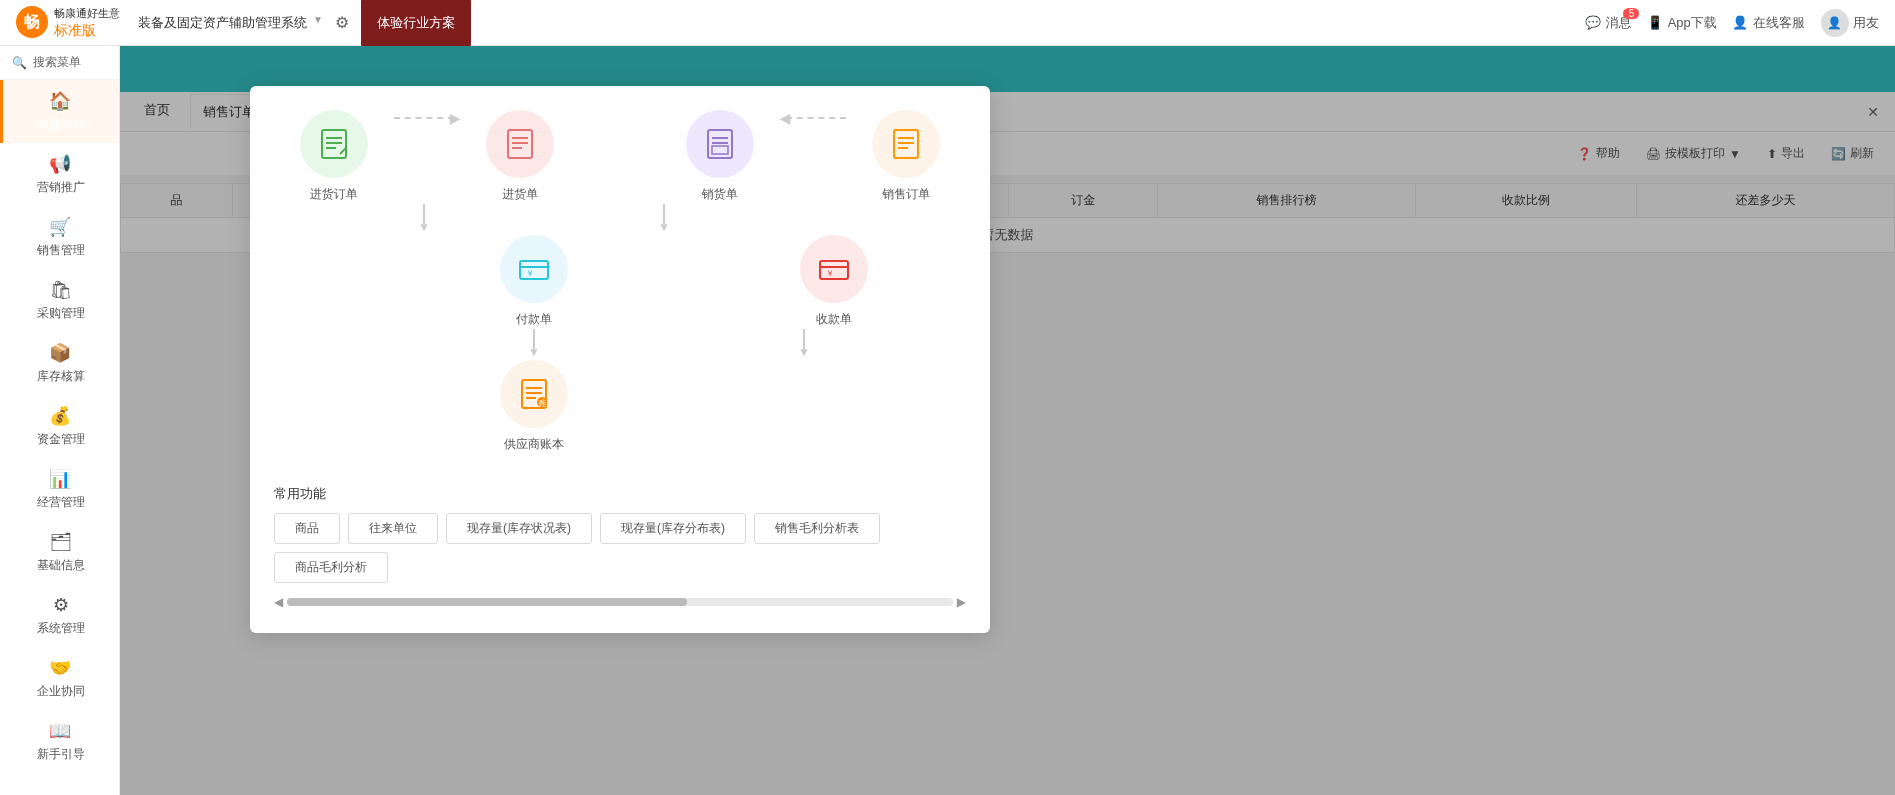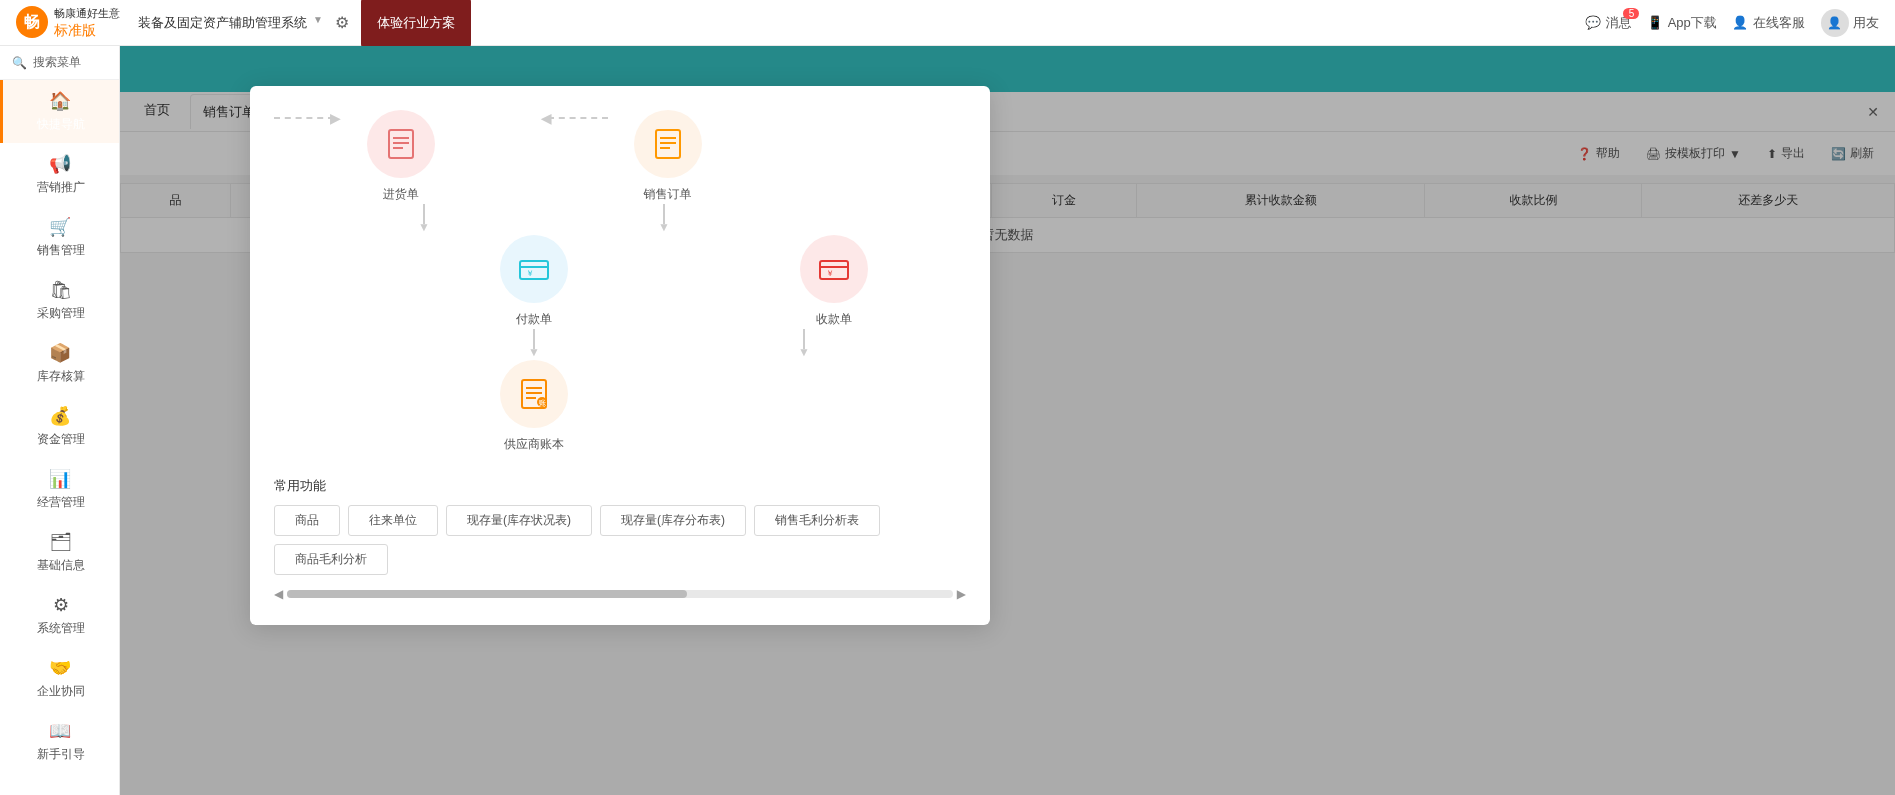--- a/index.html
+++ b/index.html
@@ -75,21 +75,21 @@
     .flow-circle.blue { background: #e8f0fd; color: #5c9ce6; }
     .flow-label { font-size: 12px; color: #555; text-align: center; }
     .flow-arrow-h { display: flex; align-items: center; padding-bottom: 28px; }
     .flow-arrow-h-line { width: 60px; border-top: 2px dashed #ccc; }
     .flow-arrow-h-head { color: #ccc; font-size: 14px; margin-left: -4px; }
     .flow-arrow-v { display: flex; flex-direction: column; align-items: center; height: 32px; justify-content: center; }
     .flow-arrow-v-line { width: 0; border-left: 2px solid #ccc; height: 20px; }
     .flow-arrow-v-head { color: #ccc; font-size: 12px; margin-top: -4px; }
 
     
-    .common-section { margin-top: 24px; }
+    .common-section { margin-top: 32px; }
     .common-title { font-size: 13px; color: #333; font-weight: 500; margin-bottom: 10px; }
     .common-buttons { display: flex; flex-wrap: wrap; gap: 8px; }
     .common-btn { border: 1px solid #d9d9d9; background: #fff; padding: 6px 20px; border-radius: 3px; font-size: 12px; color: #555; cursor: pointer; }
 
     
     .modal-scrollbar { display: flex; align-items: center; gap: 4px; margin-top: 12px; }
     .scrollbar-track { flex: 1; height: 8px; background: #e8e8e8; border-radius: 4px; }
     .scrollbar-thumb { width: 60%; height: 8px; background: #bbb; border-radius: 4px; }
     .scroll-arrow { color: #999; font-size: 12px; cursor: pointer; }
 
@@ -228,61 +228,84 @@
       <div class="table-wrapper">
         <table class="data-table">
           <thead>
             <tr>
               <th>品</th>
               <th>商品</th>
               <th>金额</th>
               <th>预估毛利</th>
               <th>预估毛利率</th>
               <th>订金</th>
-              <th>累计收款金额</th>
+              <th>销售排行榜</th>
               <th>收款比例</th>
               <th>还差多少天</th>
             </tr>
           </thead>
           <tbody>
             <tr>
               <td colspan="9" class="no-data">暂无数据</td>
             </tr>
           </tbody>
         </table>
       </div>
 
       <div class="overlay"></div>
 
       <div class="modal">
 
         <div class="flow-section">
 
           <div style="display:flex; align-items:flex-start; gap:0;">
 
+            <div class="flow-node">
+              <div class="flow-circle green">
+                <svg width="36" height="36" viewBox="0 0 36 36">
+                    <rect x="6" y="4" width="24" height="28" rx="2" fill="none" stroke="#4caf50" stroke-width="2"></rect>
+                    <line x1="10" y1="12" x2="26" y2="12" stroke="#4caf50" stroke-width="2"></line>
+                    <line x1="10" y1="17" x2="26" y2="17" stroke="#4caf50" stroke-width="2"></line>
+                    <line x1="10" y1="22" x2="20" y2="22" stroke="#4caf50" stroke-width="2"></line>
+                    <path d="M24 28 L30 22" stroke="#4caf50" stroke-width="2" fill="none"></path>
+                  </svg>
+              </div>
+              <span class="flow-label">进货订单</span>
+            </div>
 
             <div class="flow-arrow-h">
               <div class="flow-arrow-h-line"></div>
               <span class="flow-arrow-h-head">▶</span>
             </div>
 
             <div class="flow-node">
               <div class="flow-circle pink">
                 <svg width="36" height="36" viewBox="0 0 36 36">
                     <rect x="6" y="4" width="24" height="28" rx="2" fill="none" stroke="#e57373" stroke-width="2"></rect>
                     <line x1="10" y1="12" x2="26" y2="12" stroke="#e57373" stroke-width="2"></line>
                     <line x1="10" y1="17" x2="26" y2="17" stroke="#e57373" stroke-width="2"></line>
                     <line x1="10" y1="22" x2="20" y2="22" stroke="#e57373" stroke-width="2"></line>
                   </svg>
               </div>
               <span class="flow-label">进货单</span>
             </div>
 
             <div style="width:80px;"></div>
 
+            <div class="flow-node">
+              <div class="flow-circle purple">
+                <svg width="36" height="36" viewBox="0 0 36 36">
+                    <rect x="6" y="4" width="24" height="28" rx="2" fill="none" stroke="#9575cd" stroke-width="2"></rect>
+                    <line x1="10" y1="12" x2="26" y2="12" stroke="#9575cd" stroke-width="2"></line>
+                    <line x1="10" y1="17" x2="26" y2="17" stroke="#9575cd" stroke-width="2"></line>
+                    <rect x="10" y="20" width="16" height="8" fill="none" stroke="#9575cd" stroke-width="1.5"></rect>
+                  </svg>
+              </div>
+              <span class="flow-label">销货单</span>
+            </div>
 
             <div class="flow-arrow-h" style="flex-direction:row-reverse;">
               <div class="flow-arrow-h-line" style="border-top:2px dashed #ccc;"></div>
               <span style="color:#ccc;font-size:14px;margin-right:-4px;">◀</span>
             </div>
 
             <div class="flow-node">
               <div class="flow-circle orange">
                 <svg width="36" height="36" viewBox="0 0 36 36">
                     <rect x="6" y="4" width="24" height="28" rx="2" fill="none" stroke="#ff9800" stroke-width="2"></rect>

